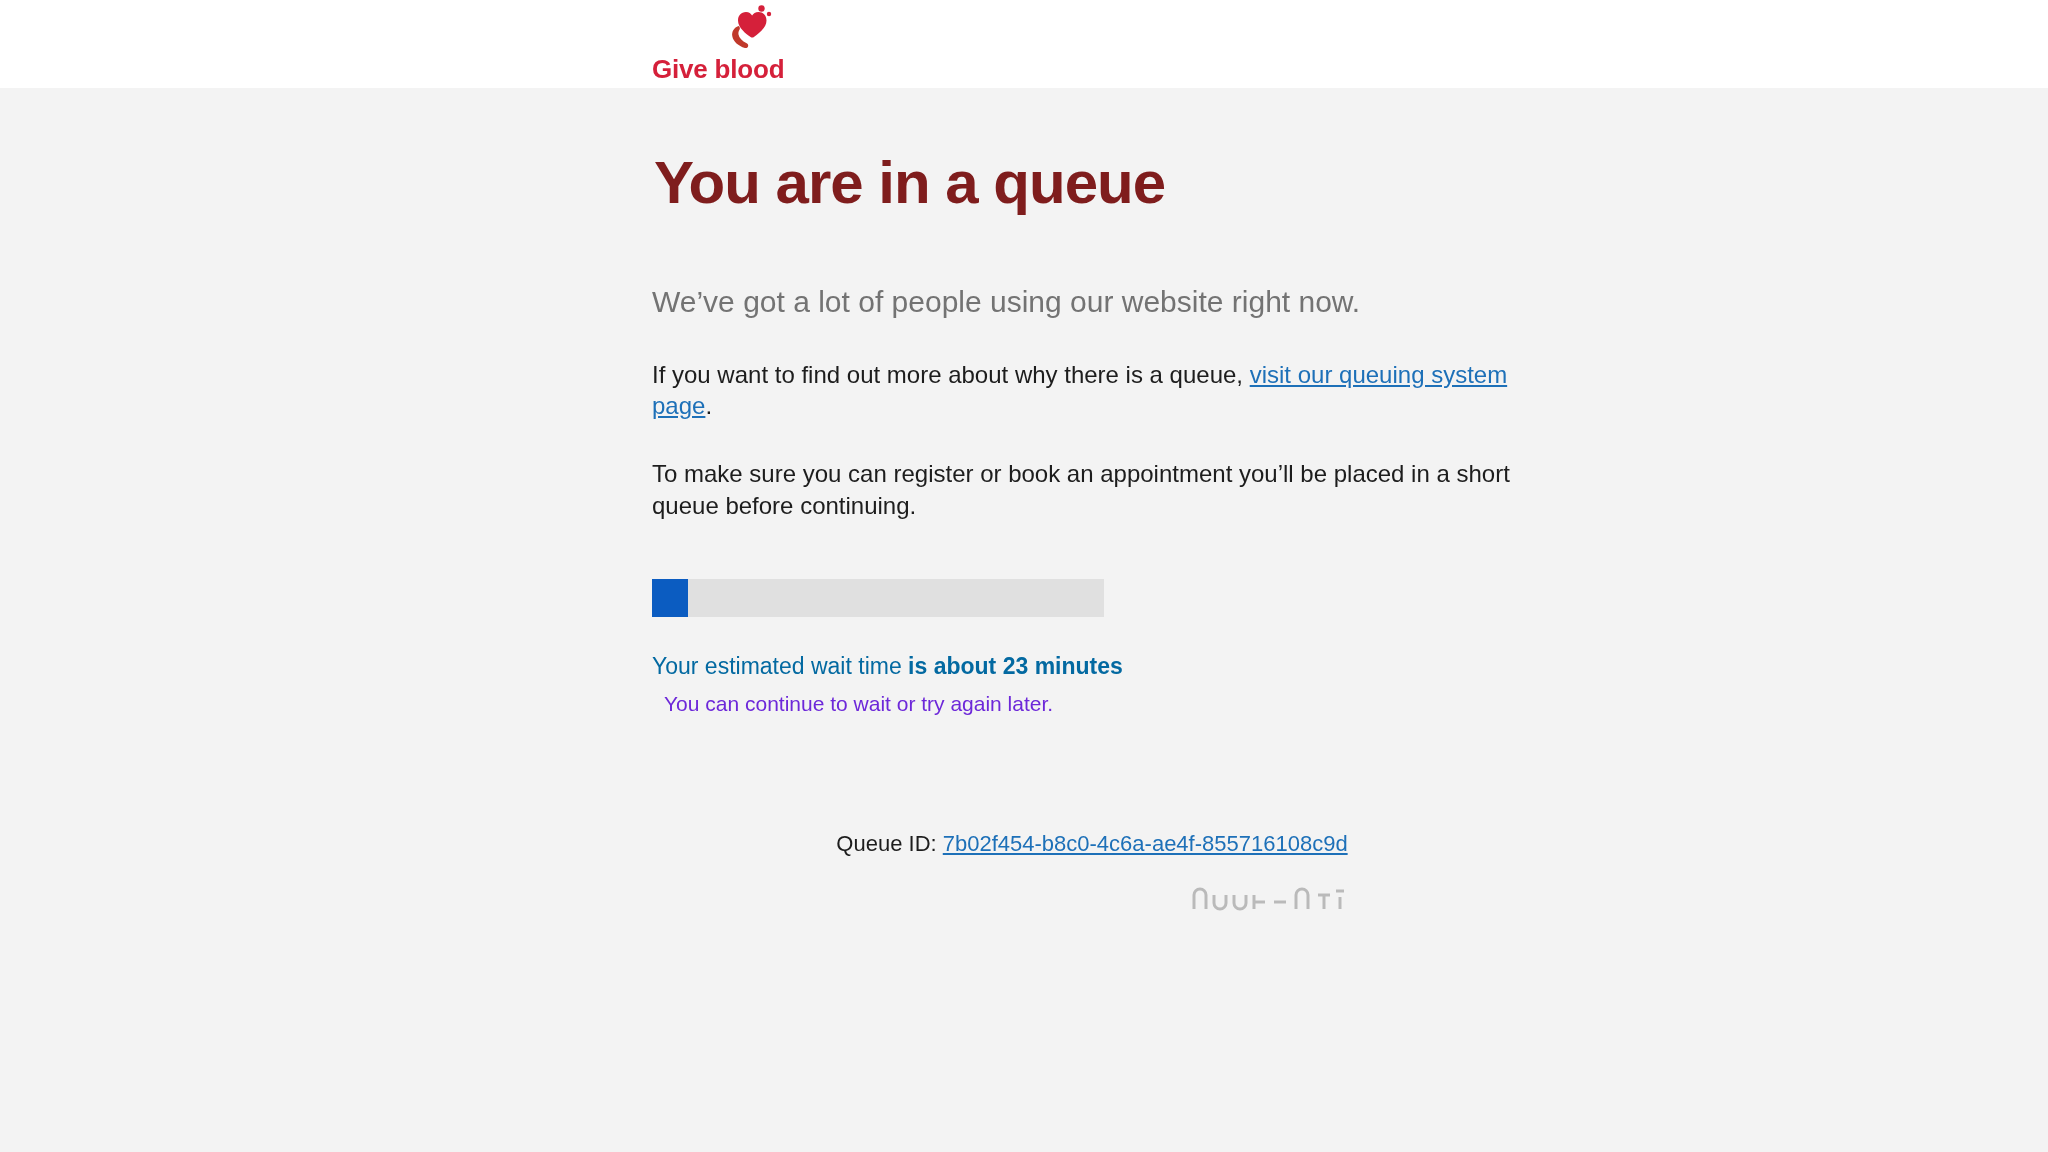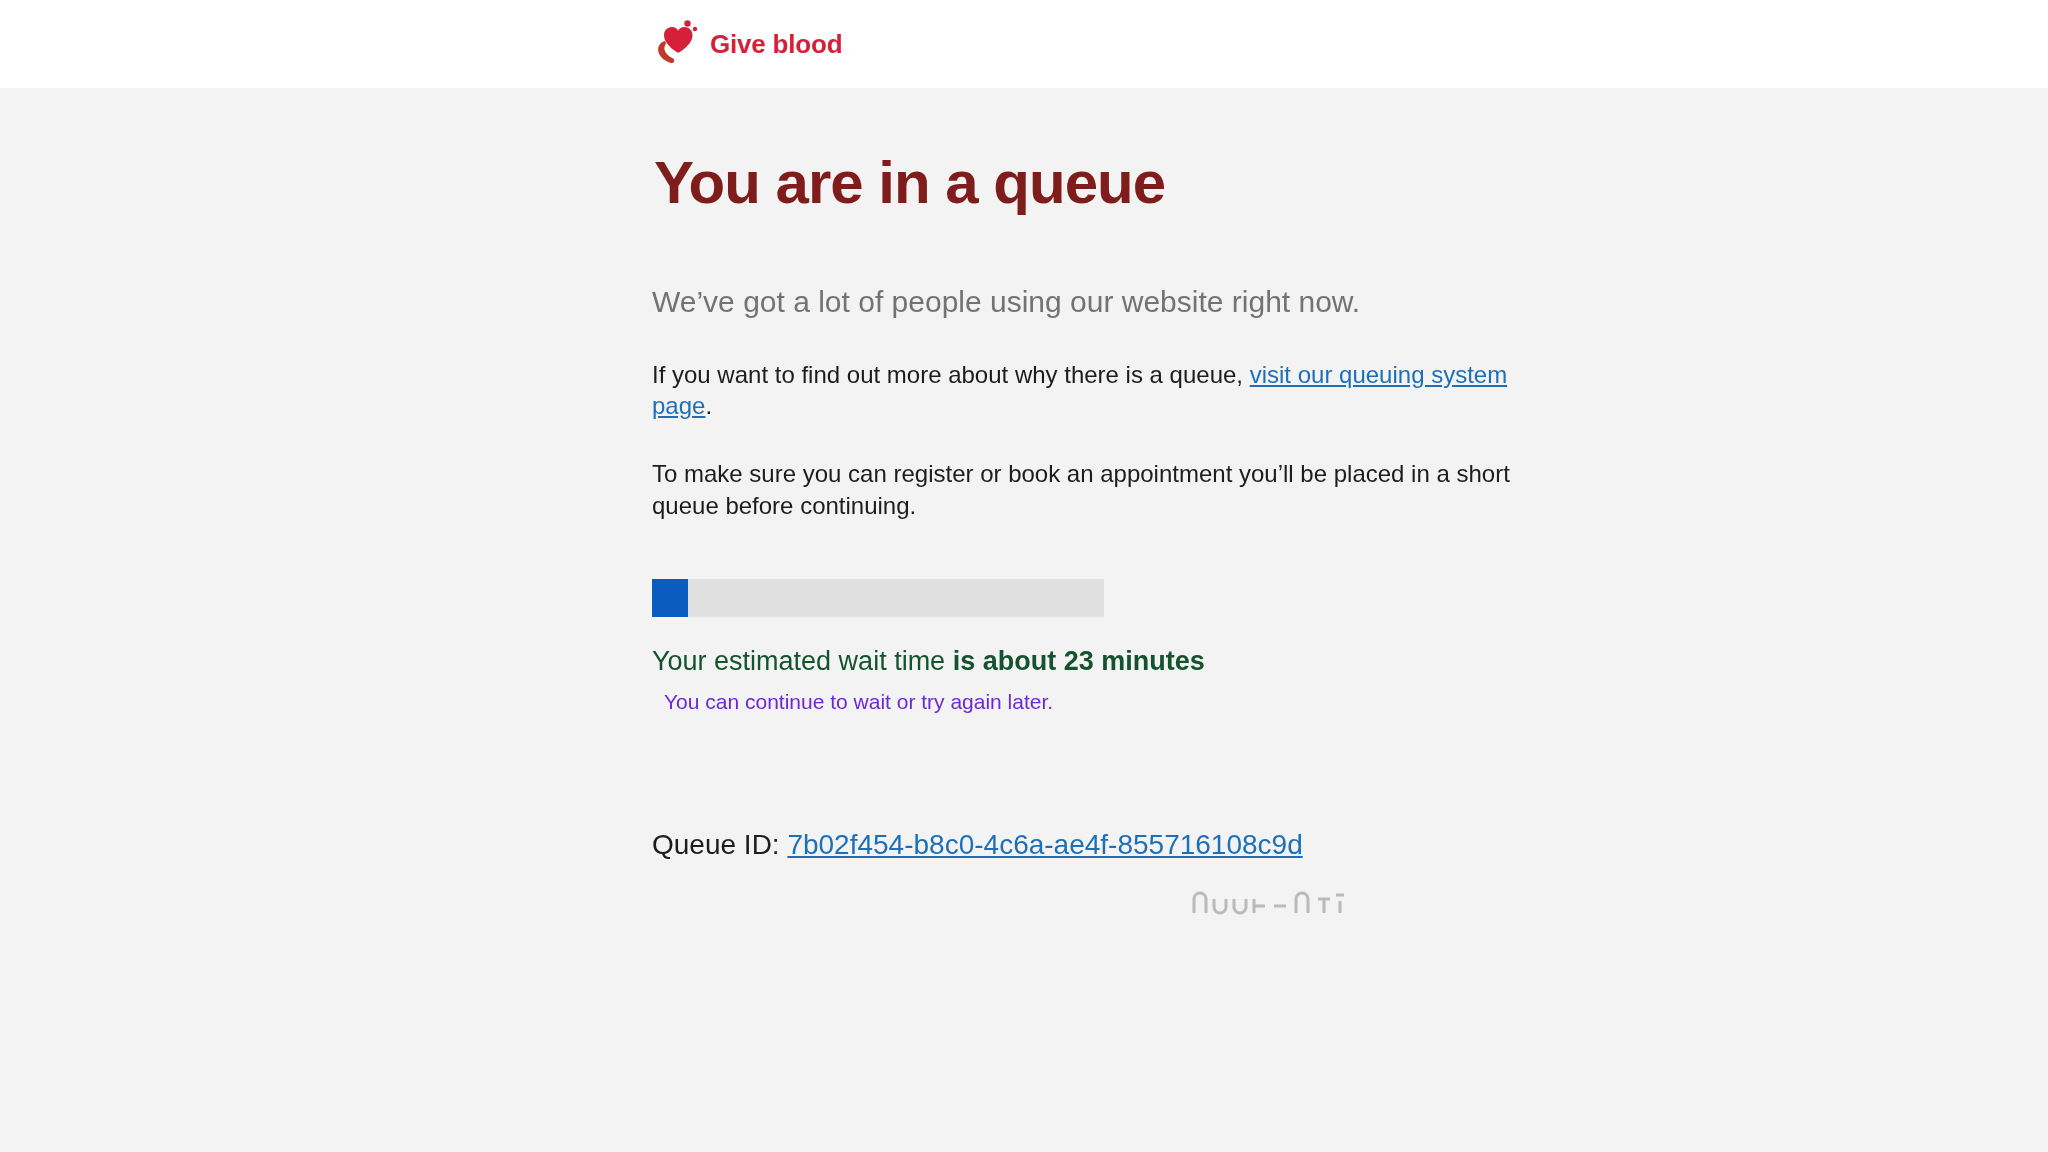--- a/index.html
+++ b/index.html
@@ -19,24 +19,25 @@
   .site-header {
     background: #ffffff;
     height: 88px;
     width: 100%;
     box-sizing: border-box;
     display: flex;
     align-items: center;
   }
   .brand {
     display: flex;
-    align-items: center;
+    align-items: flex-end;
     margin-left: 652px;
     gap: 0;
     text-decoration: none;
+    flex-direction: column;
   }
   .brand-logo {
     width: 58px;
     height: 50px;
     display: block;
   }
   .brand-text {
     color: #d5203a;
     font-size: 26px;
     font-weight: bold;
@@ -104,38 +105,39 @@
     overflow: hidden;
   }
   .progress-fill {
     height: 100%;
     background: #0b5cc1;
     width: 8%;
   }
 
   
   .wait-line {
-    font-size: 27px;
+    font-size: 23px;
     line-height: 1.5;
-    margin: 24px 0 0 0;
-    color: #14532d;
+    margin: 32px 0 0 0;
+    color: #0369a1;
   }
   .wait-line strong { font-weight: bold; }
   .wait-secondary {
     font-size: 21px;
     line-height: 1.5;
     margin: 4px 0 0 12px;
     color: #6d28d9;
   }
 
   
   .queue-id {
     margin: 112px 0 0 0;
-    font-size: 28px;
+    font-size: 22px;
     color: #1d1d1d;
+    text-align: center;
   }
 
   
   .queueit-logo {
     margin-top: 28px;
     margin-left: 538px;
     width: 170px;
     height: 26px;
     display: block;
     opacity: 0.55;

